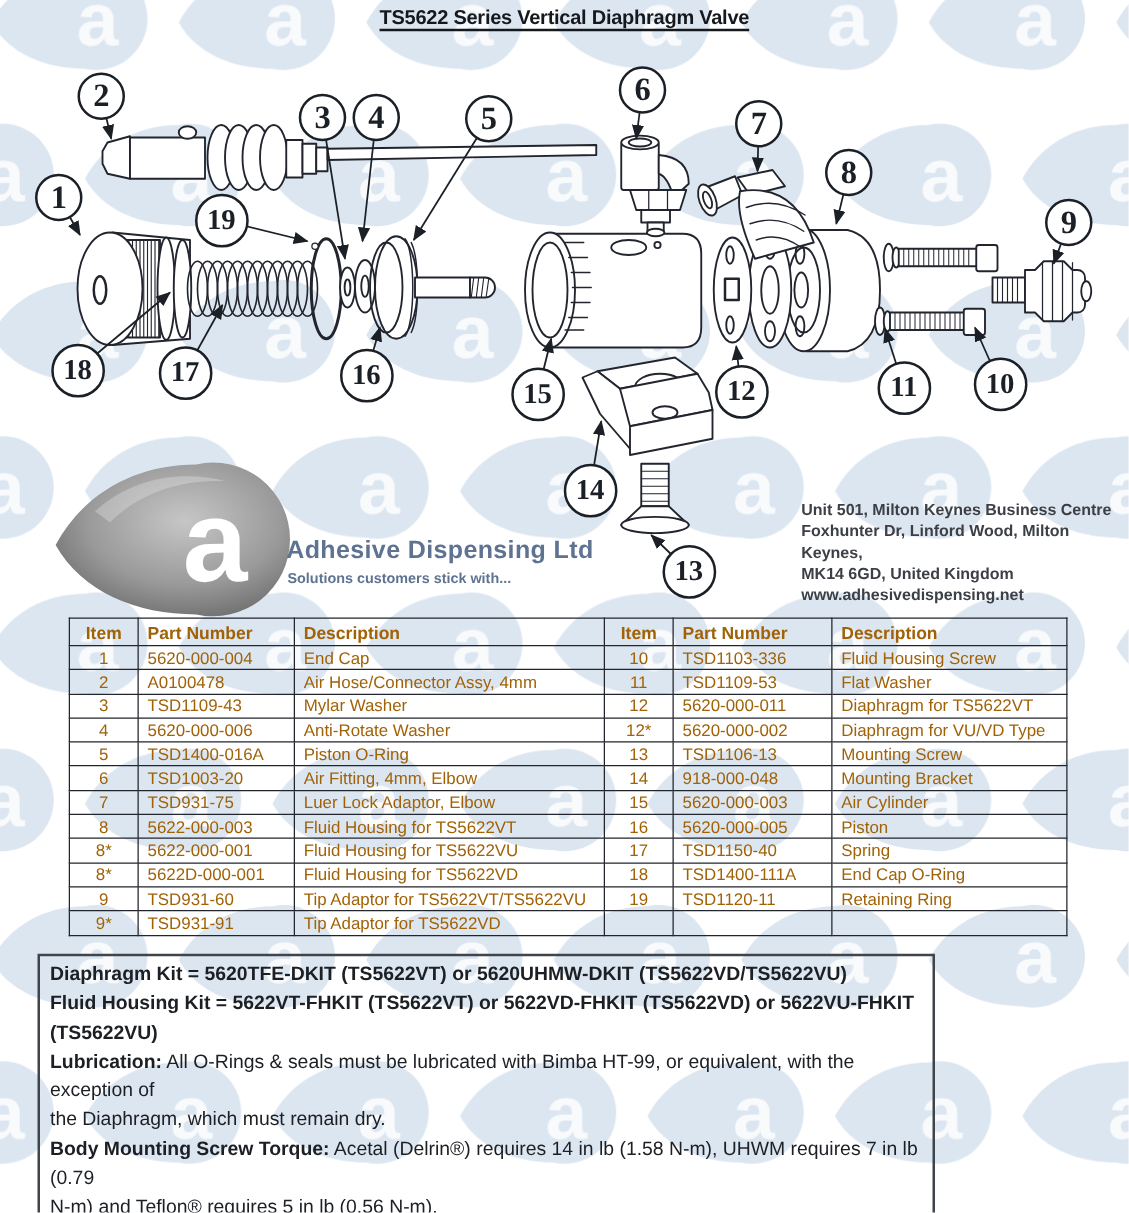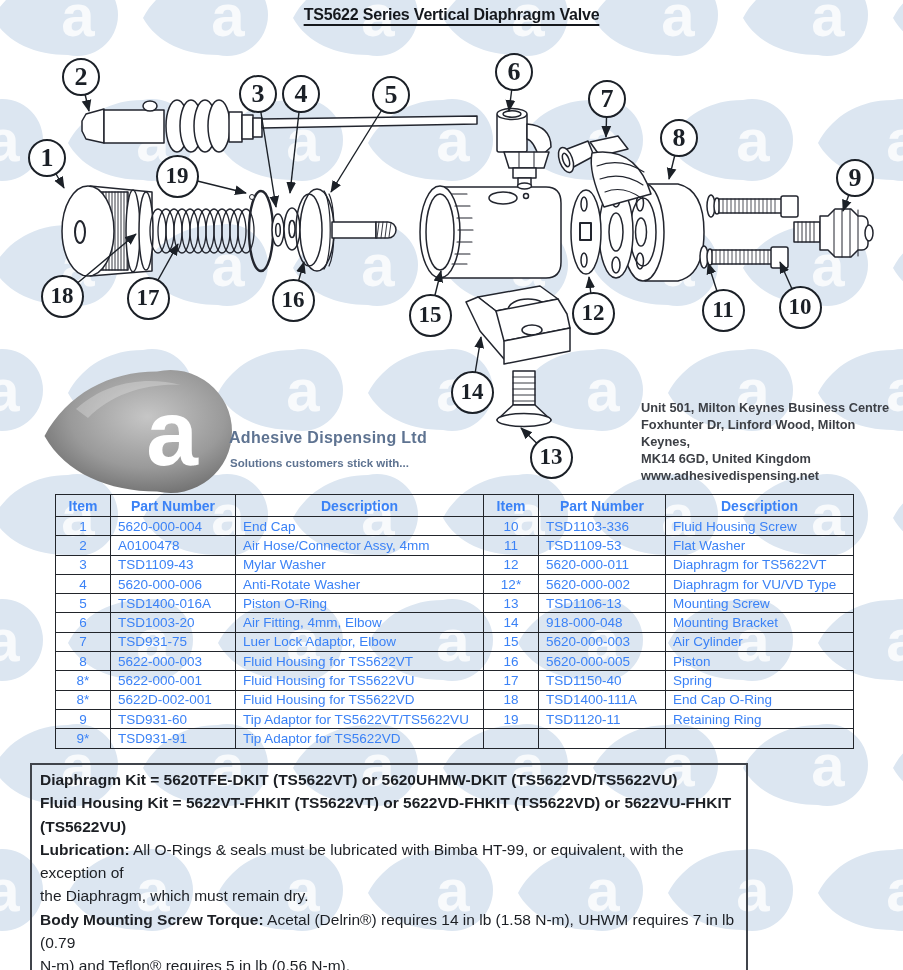--- a/index.html
+++ b/index.html
@@ -11,27 +11,27 @@
   svg{display:block}
   .layer{position:absolute;left:0;top:0}
   #watermark{z-index:0}
   #diagram{z-index:1}
   .title{
     position:absolute;top:6px;left:0;width:903px;text-align:center;z-index:2;
     font-size:16px;font-weight:bold;color:#15181d;
     text-decoration:underline;text-decoration-thickness:2.2px;text-underline-offset:4px;
     letter-spacing:-0.2px;
   }
-  .company{position:absolute;left:229px;top:429px;z-index:2;font-size:16px;font-weight:bold;color:#5e7391;letter-spacing:0.3px}
+  .company{position:absolute;left:229px;top:429px;z-index:2;font-size:20px;font-weight:bold;color:#5e7391;letter-spacing:0.3px}
   .tagline{position:absolute;left:230px;top:457px;z-index:2;font-size:11.5px;font-weight:bold;color:#5e7391}
   .address{position:absolute;left:641px;top:400px;z-index:2;font-size:12.8px;font-weight:bold;color:#3c3f45;line-height:16.9px}
   .parts-table{position:absolute;left:55px;top:494px;z-index:2}
-  table{border-collapse:collapse;table-layout:fixed;font-size:13.5px;color:#3b82f6}
+  table{border-collapse:collapse;table-layout:fixed;font-size:13.5px;color:#a16207}
   th,td{border:1.5px solid #22252b;padding:0 7px;overflow:hidden;white-space:nowrap;background:transparent}
-  th{height:21px;font-size:14px;text-align:center}
+  th{height:21px;font-size:14px;text-align:left}
   td{height:18.3px}
   .c{text-align:center;padding:0 2px}
   .notes{
     position:absolute;left:30px;top:763px;width:718px;box-sizing:border-box;z-index:2;
     border:2px solid #40444b;padding:3px 8px 4px;
     font-size:15.5px;line-height:23.3px;color:#1c1f24;
   }
   .notes .b{font-weight:bold}
   #callout-layer{position:absolute;left:0;top:0;width:903px;height:970px;z-index:3;pointer-events:none}
   .callout{
@@ -356,21 +356,21 @@
         <tr>
           <td class="c">8*</td>
           <td>5622-000-001</td>
           <td>Fluid Housing for TS5622VU</td>
           <td class="c">17</td>
           <td>TSD1150-40</td>
           <td>Spring</td>
         </tr>
         <tr>
           <td class="c">8*</td>
-          <td>5622D-002-001</td>
+          <td>5622D-000-001</td>
           <td>Fluid Housing for TS5622VD</td>
           <td class="c">18</td>
           <td>TSD1400-111A</td>
           <td>End Cap O-Ring</td>
         </tr>
         <tr>
           <td class="c">9</td>
           <td>TSD931-60</td>
           <td>Tip Adaptor for TS5622VT/TS5622VU</td>
           <td class="c">19</td>

